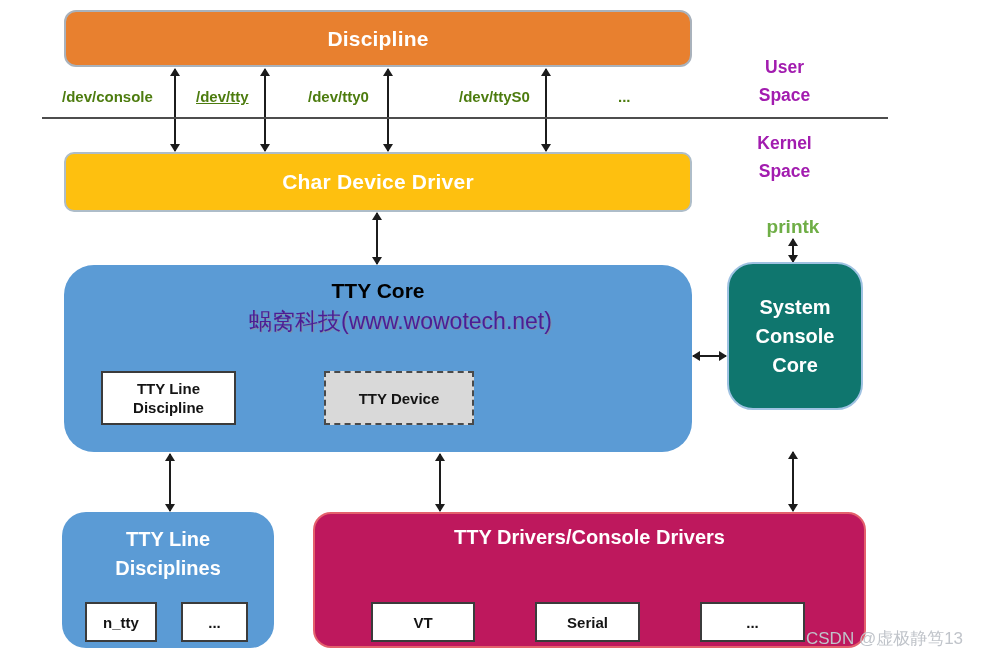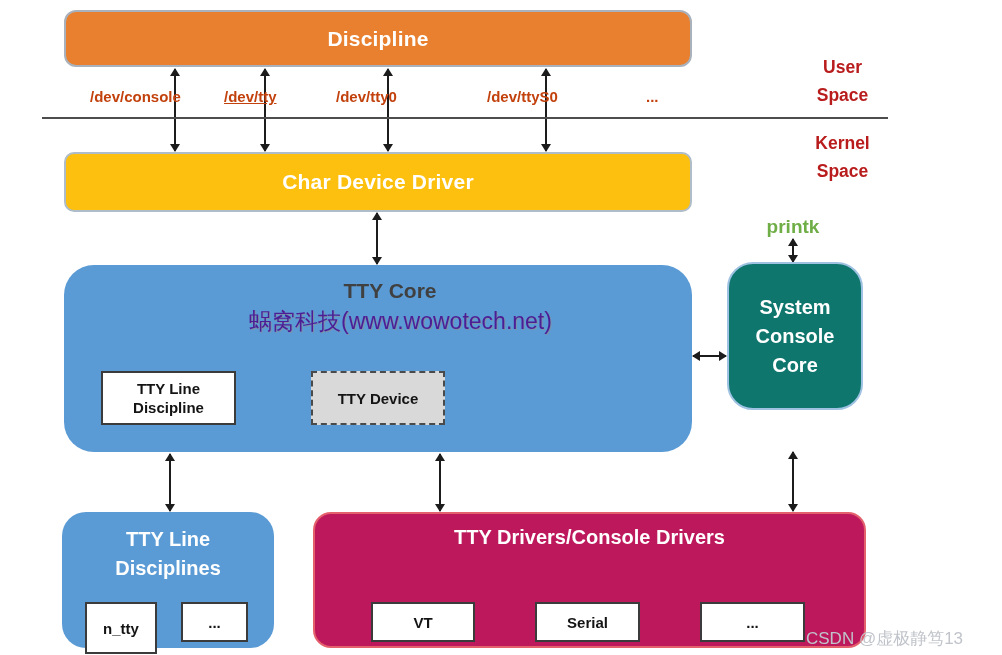--- a/index.html
+++ b/index.html
@@ -10,40 +10,40 @@
   .box{position:absolute;display:flex;align-items:center;justify-content:center;box-sizing:border-box;}
   .big-label{color:#fff;font-weight:bold;font-size:21px;letter-spacing:.2px;}
   .ml{white-space:pre-line;text-align:center;}
 
   
   .app-box{left:64px;top:10px;width:628px;height:57px;background:#e8802f;border:2px solid #a9b2bc;border-radius:12px;}
   
   .char-box{left:64px;top:152px;width:628px;height:60px;background:#fec00f;border:2px solid #aebdc9;border-radius:10px;}
   
   .core-box{left:64px;top:265px;width:628px;height:187px;background:#5b9bd5;border-radius:30px;}
-  .core-title{position:absolute;top:14px;left:12px;width:100%;text-align:center;color:#404040;font-weight:bold;font-size:21px;}
+  .core-title{position:absolute;top:14px;left:0;width:100%;text-align:center;color:#000000;font-weight:bold;font-size:21px;}
   .core-watermark{position:absolute;top:41px;left:185px;width:470px;text-align:left;
     font-size:23px;color:#4c1d95;text-shadow:1px 1px 0 #7b92ab;}
   .inner-box{position:absolute;background:#fff;border:2px solid #3b3b3b;display:flex;align-items:center;justify-content:center;
     font-size:15px;font-weight:600;color:#141414;text-align:center;line-height:19px;box-sizing:border-box;}
   .dev-box{background:#d9d9d9;border:2px dashed #4a4a4a;}
   
   .green-box{left:727px;top:262px;width:136px;height:148px;background:#0f766e;border:2px solid #9fc2e2;border-radius:26px;
     color:#fff;font-weight:bold;font-size:20px;line-height:29px;}
   
   .ld-box{left:62px;top:512px;width:212px;height:136px;background:#5b9bd5;border-radius:24px;}
   .ld-title{position:absolute;top:13px;left:0;width:100%;color:#fff;font-weight:bold;font-size:20px;line-height:29px;}
   .drv-box{left:313px;top:512px;width:553px;height:136px;background:#be185d;border:2px solid #e4606d;border-radius:18px;}
   .drv-title{position:absolute;top:12px;left:0;width:100%;text-align:center;color:#fff;font-weight:bold;font-size:20px;}
 
   
-  .devpath{position:absolute;top:88px;color:#c2410c;font-size:15px;font-weight:600;margin-left:28px;}
+  .devpath{position:absolute;top:88px;color:#4d7c0f;font-size:15px;font-weight:600;}
 
   
-  .region{position:absolute;left:790px;width:105px;text-align:center;color:#b91c1c;font-weight:bold;font-size:17.5px;line-height:28px;}
+  .region{position:absolute;left:732px;width:105px;text-align:center;color:#a21caf;font-weight:bold;font-size:17.5px;line-height:28px;}
   .divider{position:absolute;left:42px;top:117px;width:846px;height:2px;background:#4d4d4d;}
 
   .printk{position:absolute;left:758px;top:216px;width:70px;text-align:center;color:#6fae46;font-weight:bold;font-size:19px;}
 
   
   .varrow{position:absolute;width:2px;background:#1c1c1c;}
   .varrow::before{content:"";position:absolute;top:-1px;left:-4px;width:0;height:0;
     border-left:5px solid transparent;border-right:5px solid transparent;border-bottom:8px solid #1c1c1c;}
   .varrow::after{content:"";position:absolute;bottom:-1px;left:-4px;width:0;height:0;
     border-left:5px solid transparent;border-right:5px solid transparent;border-top:8px solid #1c1c1c;}
@@ -85,40 +85,40 @@
     <span class="big-label">Char Device Driver</span>
   </div>
 
   <div class="varrow" style="left:376px;top:213px;height:51px;"></div>
 
   <div class="box core-box">
     <div class="core-title">TTY Core</div>
     <div class="core-watermark">蜗窝科技(www.wowotech.net)</div>
     <div class="inner-box ml" style="left:37px;top:106px;width:135px;height:54px;">TTY Line
 Discipline</div>
-    <div class="inner-box dev-box" style="left:247px;top:106px;width:134px;height:54px;">TTY Device</div>
+    <div class="inner-box dev-box" style="left:260px;top:106px;width:150px;height:54px;">TTY Device</div>
   </div>
 
   <div class="printk">printk</div>
   <div class="varrow" style="left:792px;top:239px;height:23px;"></div>
 
   <div class="box green-box ml">System
 Console
 Core</div>
 
   <div class="harrow" style="left:693px;top:355px;width:33px;"></div>
 
   <div class="varrow" style="left:169px;top:454px;height:57px;"></div>
   <div class="varrow" style="left:439px;top:454px;height:57px;"></div>
   <div class="varrow" style="left:792px;top:452px;height:59px;"></div>
 
   <div class="box ld-box">
     <div class="ld-title ml">TTY Line
 Disciplines</div>
-    <div class="inner-box" style="left:23px;top:90px;width:72px;height:52px;">n_tty</div>
+    <div class="inner-box" style="left:23px;top:90px;width:72px;height:40px;">n_tty</div>
     <div class="inner-box" style="left:119px;top:90px;width:67px;height:40px;">...</div>
   </div>
 
   <div class="box drv-box">
     <div class="drv-title">TTY Drivers/Console Drivers</div>
     <div class="inner-box" style="left:56px;top:88px;width:104px;height:40px;">VT</div>
     <div class="inner-box" style="left:220px;top:88px;width:105px;height:40px;">Serial</div>
     <div class="inner-box" style="left:385px;top:88px;width:105px;height:40px;">...</div>
   </div>
 

